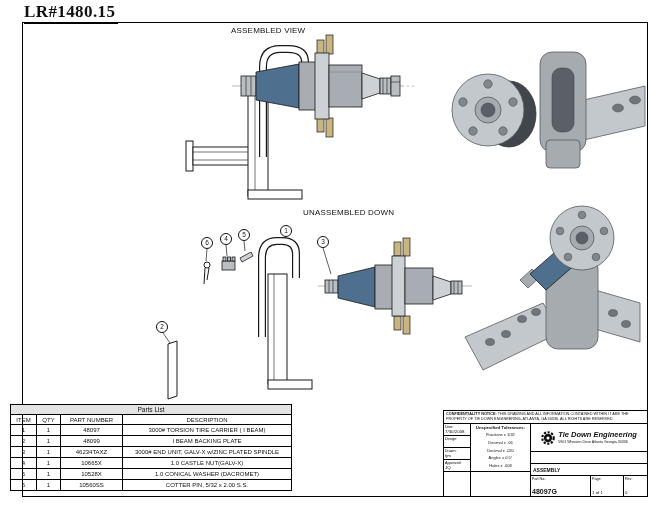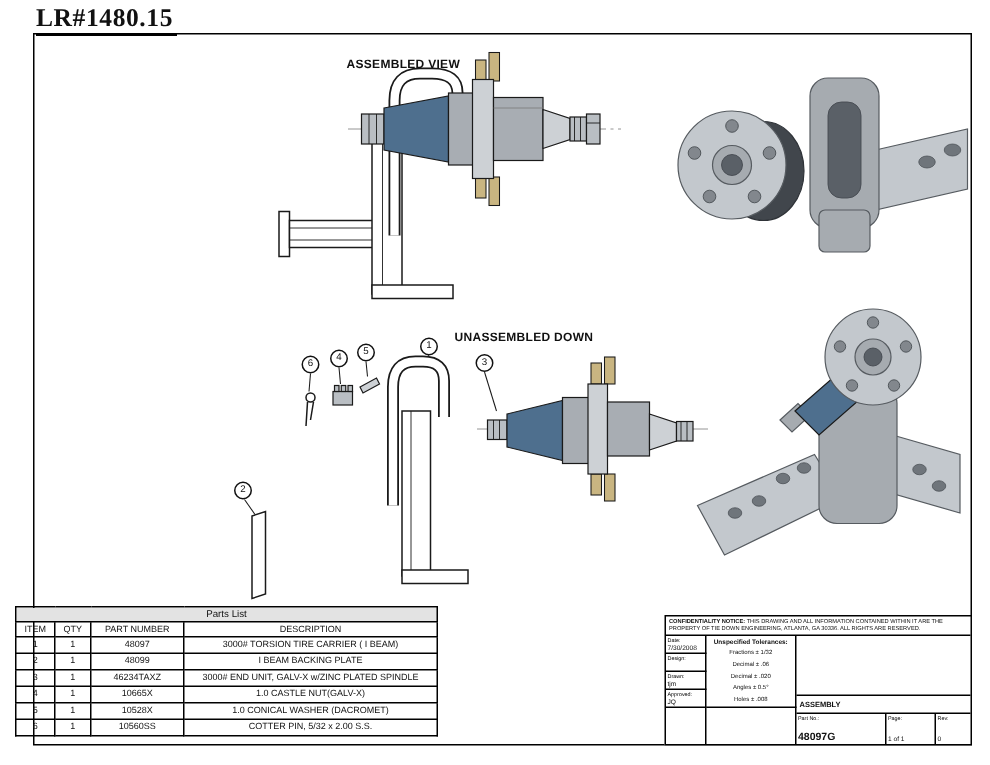--- a/index.html
+++ b/index.html
@@ -9,21 +9,21 @@
 
   .doc-number { position:absolute; left:24px; top:2px; font-family:"Liberation Serif", serif;
                 font-weight:bold; font-size:17px; border-bottom:2.5px solid #000;
                 padding-right:3px; letter-spacing:0.4px; }
 
   .sheet-border { position:absolute; left:22px; top:22px; width:626px; height:475px;
                   border:1.6px solid #000; }
 
   .drawing { position:absolute; left:22px; top:22px; width:626px; height:475px; }
 
-  .view-label { position:absolute; font-size:8px; font-weight:bold; letter-spacing:0.2px;margin-top:12px; }
+  .view-label { position:absolute; font-size:8px; font-weight:normal; letter-spacing:0.2px; }
 
   .balloon { position:absolute; width:12px; height:12px; border:1.1px solid #111;
              border-radius:50%; background:#fff; font-size:6.5px; line-height:1;
              display:flex; align-items:center; justify-content:center; }
 
   
   .part       { fill:#fff; stroke:#1a1a1a; stroke-width:1; }
   .part-metal { fill:#b9bec3; stroke:#1a1a1a; stroke-width:0.8; }
   .part-light { fill:#cdd1d5; stroke:#1a1a1a; stroke-width:0.8; }
   .part-mid   { fill:#a8adb3; stroke:#1a1a1a; stroke-width:0.8; }
@@ -311,20 +311,31 @@
     <div class="tb-cell tb-tol" style="left:27px;top:13px;width:60px;height:48px">
       <div class="tb-tol-title">Unspecified Tolerances:</div>
       <div class="tb-tol-line">Fractions ± 1/32</div>
       <div class="tb-tol-line">Decimal ± .06</div>
       <div class="tb-tol-line">Decimal ± .020</div>
       <div class="tb-tol-line">Angles ± 0.5°</div>
       <div class="tb-tol-line">Holes ± .008</div>
     </div>
     <div class="tb-cell" style="left:27px;top:61px;width:60px;height:24px;border-right:1px solid #000"></div>
 
+    <div class="tb-cell tb-logo" style="left:87px;top:13px;width:116px;height:28px">
+      <svg width="14" height="14" viewBox="0 0 22 22">
+        <circle cx="11" cy="11" r="9" fill="none" stroke="#111" stroke-width="3.4" stroke-dasharray="3.4 2.4"></circle>
+        <circle cx="11" cy="11" r="6.5" fill="#111"></circle>
+        <circle cx="11" cy="11" r="2.4" fill="#fff"></circle>
+      </svg>
+      <div>
+        <div class="tb-company">Tie Down Engineering</div>
+        <div class="tb-address">5901 Wheaton Drive  Atlanta  Georgia  30336</div>
+      </div>
+    </div>
 
     <div class="tb-cell tb-title-row" style="left:87px;top:41px;width:116px;height:12px">
       
       
     </div>
     <div class="tb-cell tb-title-row" style="left:87px;top:53px;width:116px;height:12px;display:flex;align-items:center">
       <span class="tb-subtitle">ASSEMBLY</span>
     </div>
 
     <div class="tb-cell tb-field" style="left:87px;top:65px;width:60px;height:20px;border-bottom:none">

